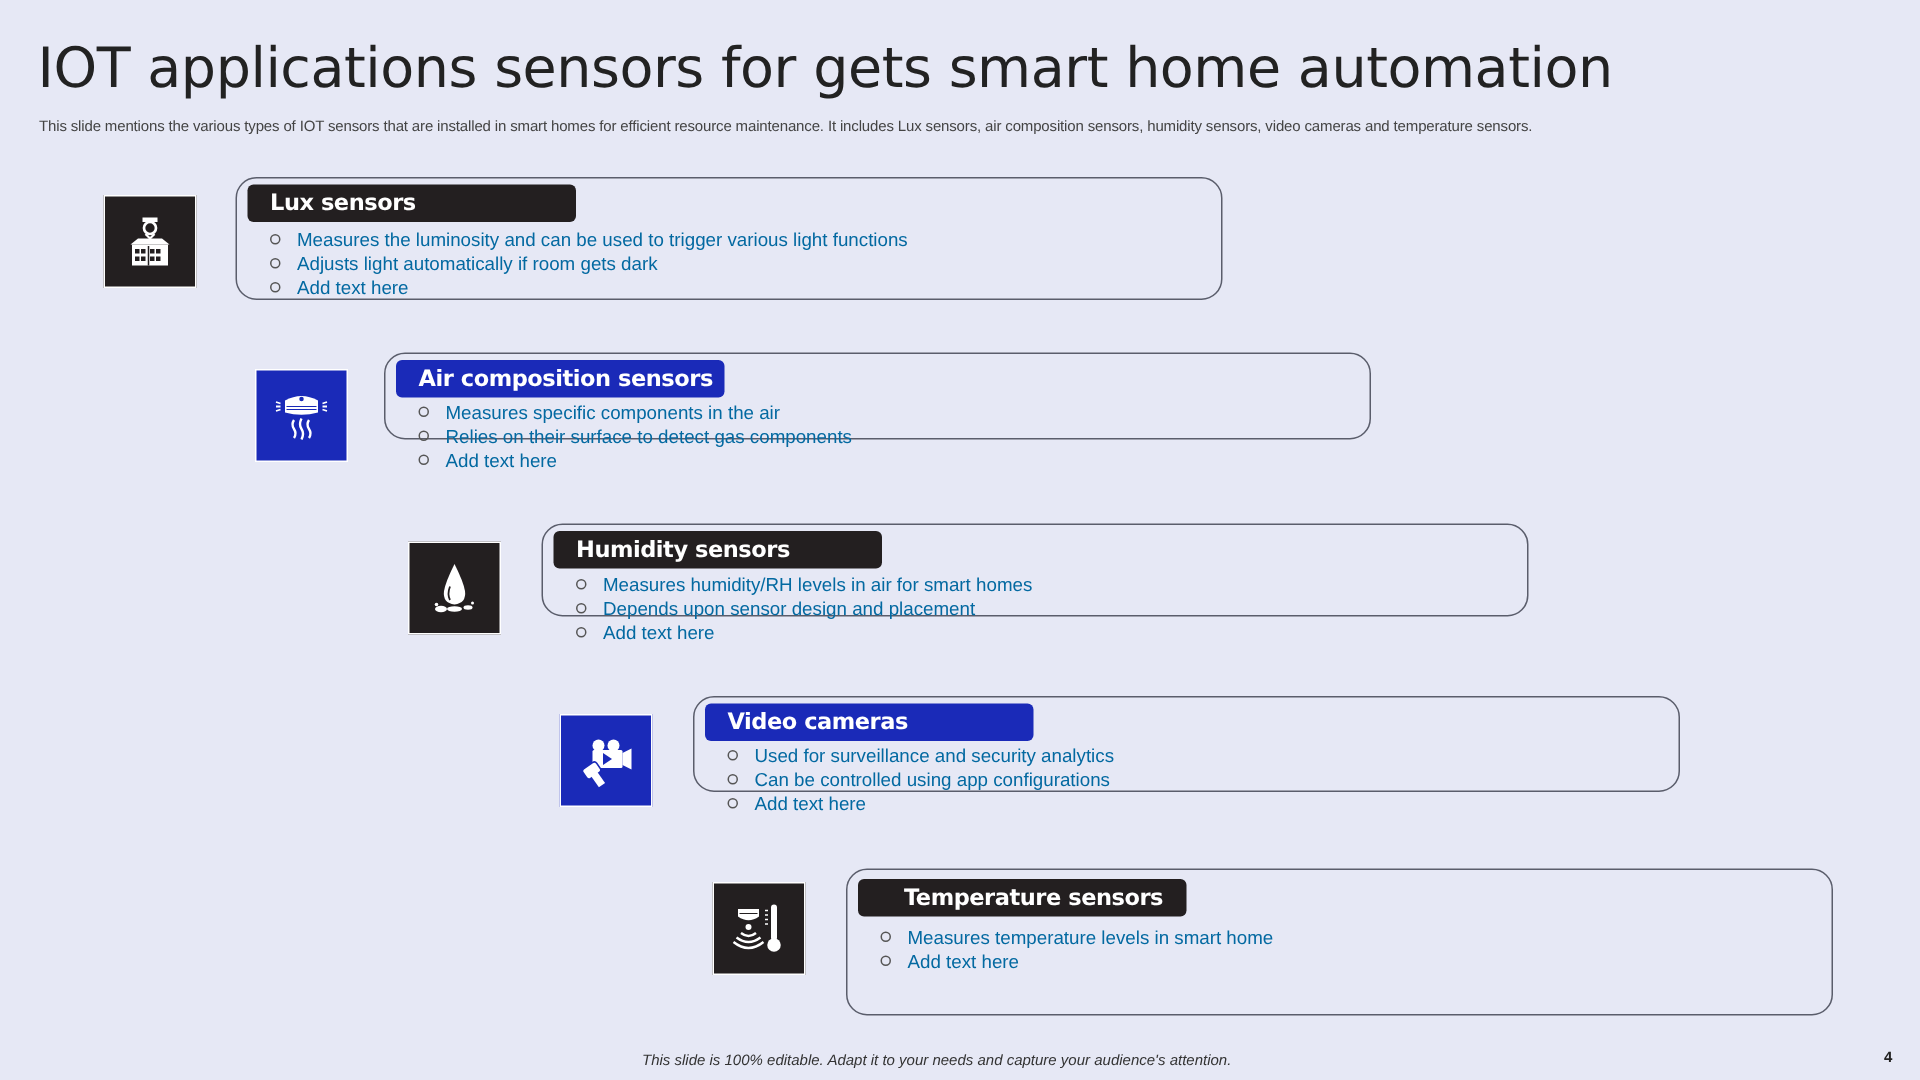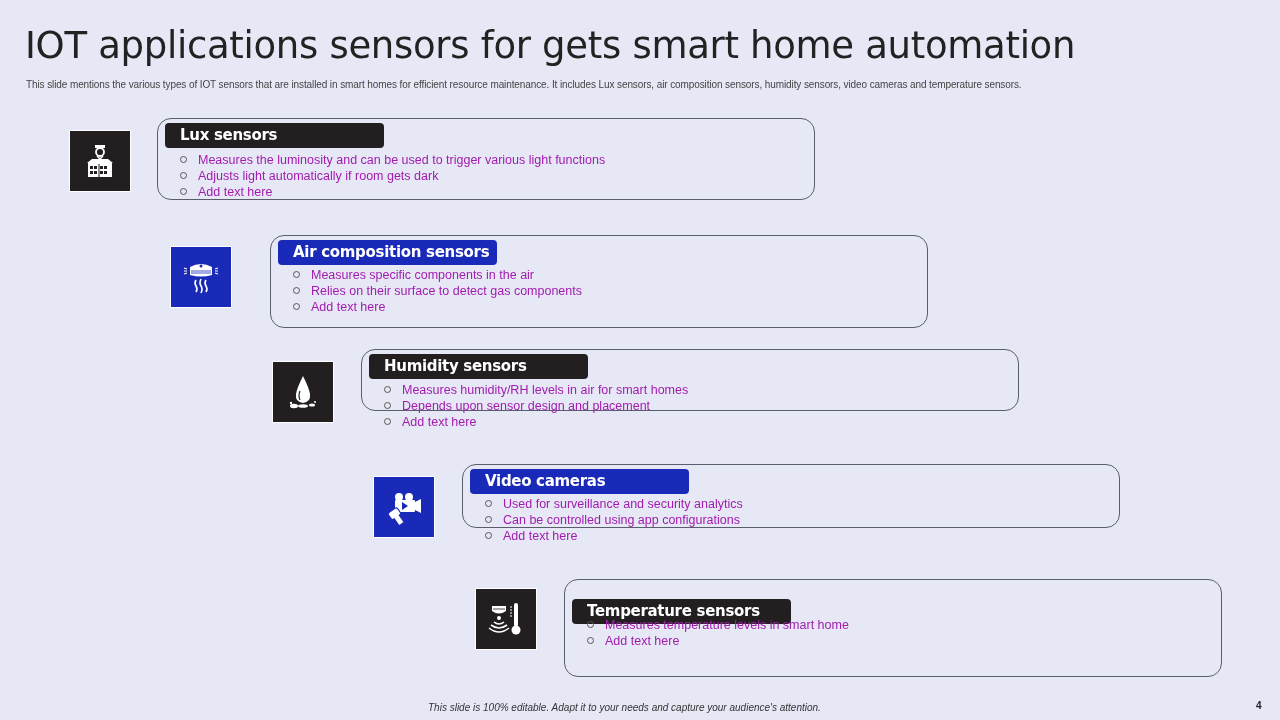--- a/index.html
+++ b/index.html
@@ -35,21 +35,21 @@
     position:absolute; left:7px; top:4px; width:219px; height:25px;
     border-radius:4px; color:#fff;
     font-family:"DejaVu Sans", sans-serif; font-weight:bold;
     font-size:15px; line-height:25px; padding-left:15px; box-sizing:border-box;
     letter-spacing:-0.3px; white-space:nowrap;
   }
   .bullets {
     position:absolute; left:22px; top:32px; margin:0; padding:0; list-style:none;
   }
   .bullets li {
-    font-size:12.5px; line-height:16px; color:#a21caf; white-space:nowrap;
+    font-size:12.5px; line-height:16px; color:#0369a1; white-space:nowrap;
   }
   .bullets li .dot {
     display:inline-block; width:5px; height:5px; border:1px solid #555; border-radius:50%;
     margin-right:11px; vertical-align:middle; position:relative; top:-1px;
   }
   .dark { background:#231F20; }
   .blue { background:#1A2AB8; }
   .footer {
     position:absolute; left:428px; top:702px; font-size:10px; color:#333; white-space:nowrap;font-style:italic;
   }
@@ -96,21 +96,21 @@
     <circle cx="22" cy="11" r="1.5" fill="#1A2AB8"></circle>
     <line x1="12" y1="16" x2="32" y2="16" stroke="#1A2AB8" stroke-width="0.8"></line>
     <line x1="12" y1="18" x2="32" y2="18" stroke="#1A2AB8" stroke-width="0.8"></line>
     <path d="M5 13 L8 14 M5 16 L8 16 M5 19 L8 18" stroke="#fff" stroke-width="1.2"></path>
     <path d="M39 13 L36 14 M39 16 L36 16 M39 19 L36 18" stroke="#fff" stroke-width="1.2"></path>
     <path d="M17 25 Q15 28 17 31 Q19 34 17 37" stroke="#fff" stroke-width="1.6" fill="none"></path>
     <path d="M22 24 Q20 28 22 31 Q24 34 22 38" stroke="#fff" stroke-width="1.6" fill="none"></path>
     <path d="M27 25 Q25 28 27 31 Q29 34 27 37" stroke="#fff" stroke-width="1.6" fill="none"></path>
   </svg>
 </div>
-<div class="card" style="left:270px; top:235px; height:93px;">
+<div class="card" style="left:256px; top:235px; height:58px;">
   <div class="pill blue">Air composition sensors</div>
   <ul class="bullets" style="top:31px;">
     <li><span class="dot"></span><span>Measures specific components in the air</span></li>
     <li><span class="dot"></span><span>Relies on their surface to detect gas components</span></li>
     <li><span class="dot"></span><span>Add text here</span></li>
   </ul>
 </div>
 
 <div class="icon-box dark" style="left:272px; top:361px;">
   <svg viewBox="0 0 44 44">
@@ -164,21 +164,21 @@
     <path d="M5 31 Q15 39 25 31" stroke="#fff" stroke-width="1.6" fill="none"></path>
     <rect x="30" y="6" width="4" height="24" rx="2" fill="#fff"></rect>
     <circle cx="32" cy="33" r="4.5" fill="#fff"></circle>
     <line x1="26" y1="10" x2="28" y2="10" stroke="#fff" stroke-width="1"></line>
     <line x1="26" y1="13" x2="28" y2="13" stroke="#fff" stroke-width="1"></line>
     <line x1="26" y1="16" x2="28" y2="16" stroke="#fff" stroke-width="1"></line>
     <line x1="26" y1="19" x2="28" y2="19" stroke="#fff" stroke-width="1"></line>
   </svg>
 </div>
 <div class="card" style="left:564px; top:579px; height:98px;">
-  <div class="pill dark" style="top:19px;">Temperature sensors</div>
+  <div class="pill dark" style="top:6px;text-align:center;">Temperature sensors</div>
   <ul class="bullets" style="top:37px;">
     <li><span class="dot"></span><span>Measures temperature levels in smart home</span></li>
     <li><span class="dot"></span><span>Add text here</span></li>
   </ul>
 </div>
 
 <div class="footer">This slide is 100% editable. Adapt it to your needs and capture your audience's attention.</div>
 <div class="page-num">4</div>
 
 </body></html>

